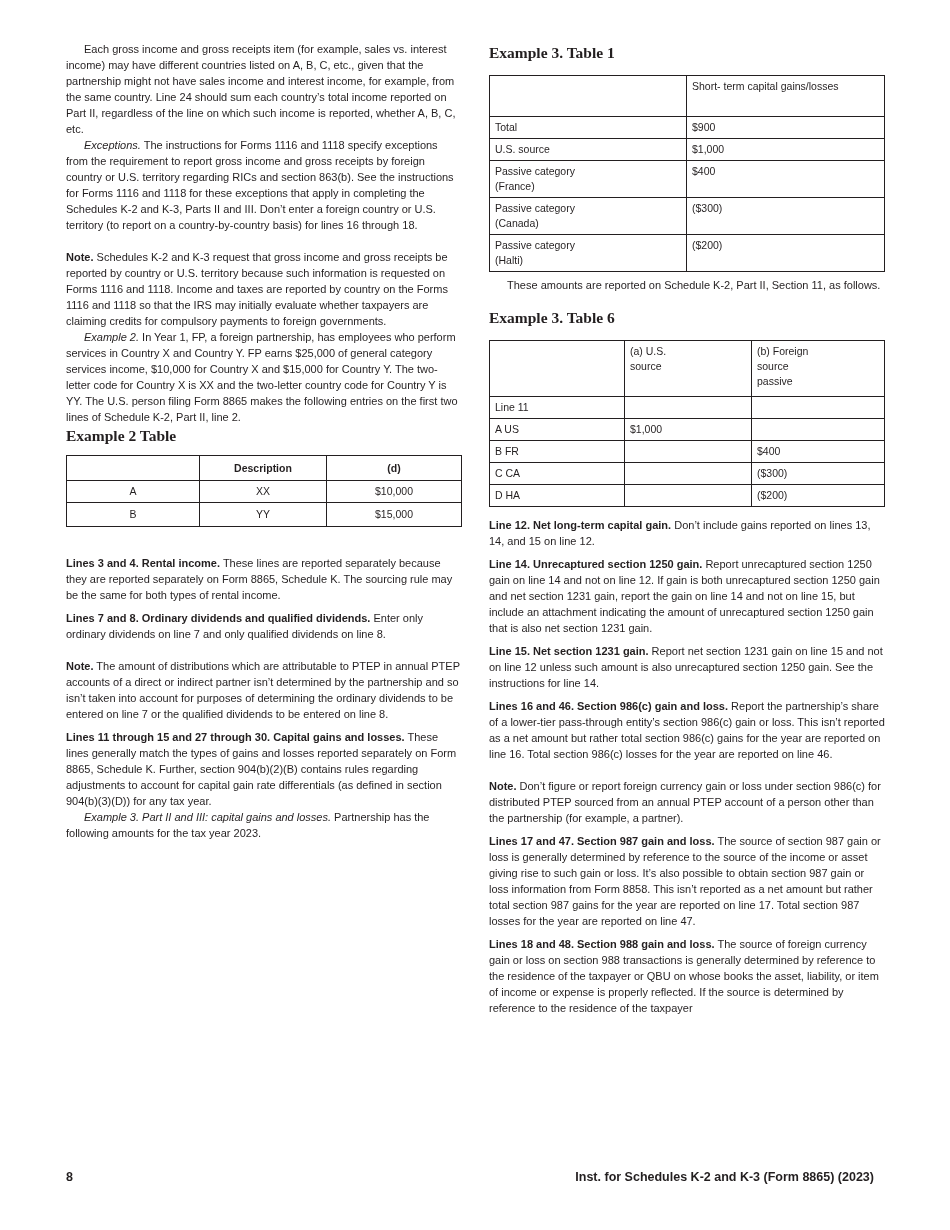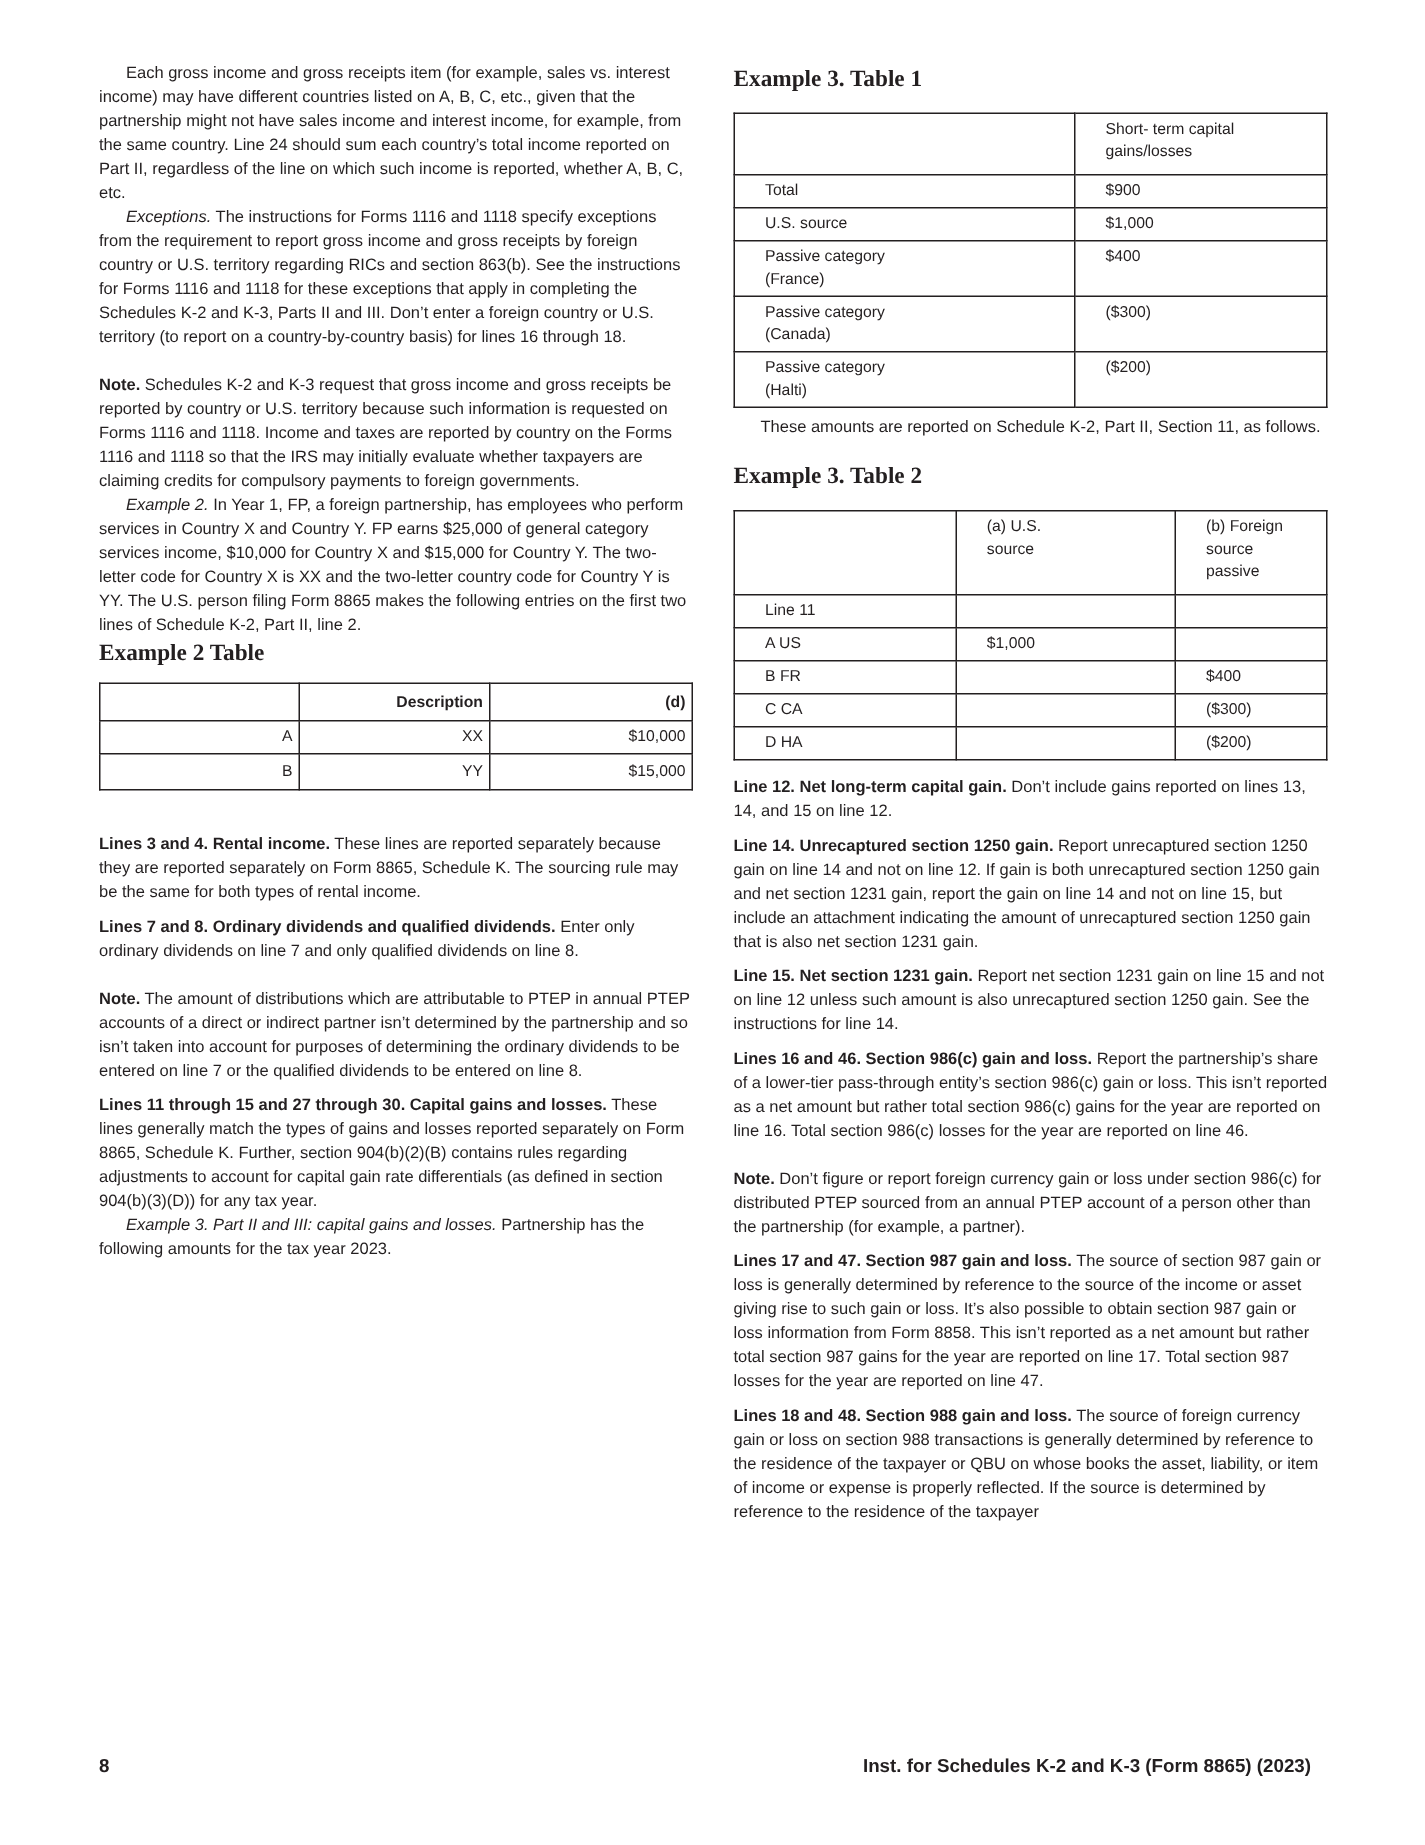--- a/index.html
+++ b/index.html
@@ -9,22 +9,22 @@
   .col-left { left:66px; width:396px; }
   .col-right { left:489px; width:396px; }
   p { margin:0; font-size:11px; line-height:16px; }
   .indent { text-indent:18px; }
   .gap { margin-top:7px; }
   .gap-lg { margin-top:16px; }
   b.lead { font-weight:bold; }
   i.lead { font-weight:normal; font-style:italic; }
   h3 { margin:0; font-size:15.5px; font-weight:bold; line-height:20px;font-family:Liberation Serif, serif; }
   table { border-collapse:collapse; width:396px; }
-  td, th { border:1.2px solid #231f20; font-size:10.5px; line-height:15px; vertical-align:top; padding:3px 20px; font-weight:normal; text-align:left; }
-  .t2 td, .t2 th { text-align:right; vertical-align:middle; padding:3px 4px; }
+  td, th { border:1.2px solid #231f20; font-size:10.5px; line-height:15px; vertical-align:top; padding:3px 5px; font-weight:normal; text-align:left; }
+  .t2 td, .t2 th { text-align:center; vertical-align:middle; padding:3px 4px; }
   .t2 th { font-weight:bold; }
   .footer { position:absolute; top:1170px; font-size:12.5px; font-weight:bold; }
 </style>
 </head>
 <body>
 
 <div class="col col-left">
   <p class="indent">Each gross income and gross receipts item (for example, sales vs. interest income) may have different countries listed on A, B, C, etc., given that the partnership might not have sales income and interest income, for example, from the same country. Line 24 should sum each country’s total income reported on Part II, regardless of the line on which such income is reported, whether A, B, C, etc.</p>
   <p class="indent"><i class="lead">Exceptions.</i><span> The instructions for Forms 1116 and 1118 specify exceptions from the requirement to report gross income and gross receipts by foreign country or U.S. territory regarding RICs and section 863(b). See the instructions for Forms 1116 and 1118 for these exceptions that apply in completing the Schedules K-2 and K-3, Parts II and III. Don’t enter a foreign country or U.S. territory (to report on a country-by-country basis) for lines 16 through 18.</span></p>
 
@@ -84,21 +84,21 @@
           <td>($300)</td>
         </tr>
     <tr>
           <td><span style="display:inline-block;width:110px;">Passive category (Halti)</span></td>
           <td>($200)</td>
         </tr>
   </tbody>
     </table>
   <p class="indent" style="margin-top:5px;">These amounts are reported on Schedule K-2, Part II, Section 11, as follows.</p>
 
-  <h3 style="margin-top:15px;">Example 3. Table 2</h3>
+  <h3 style="margin-top:15px;">Example 3. Table 6</h3>
   <table style="margin-top:12px;">
     <tbody>
         <tr>
       <td style="width:124px;height:49px;"></td>
       <td style="width:116px;"><span style="display:inline-block;width:50px;">(a) U.S. source</span></td>
       <td><span style="display:inline-block;width:60px;">(b) Foreign source passive</span></td>
     </tr>
     <tr>
           <td>Line 11</td>
           <td></td>

